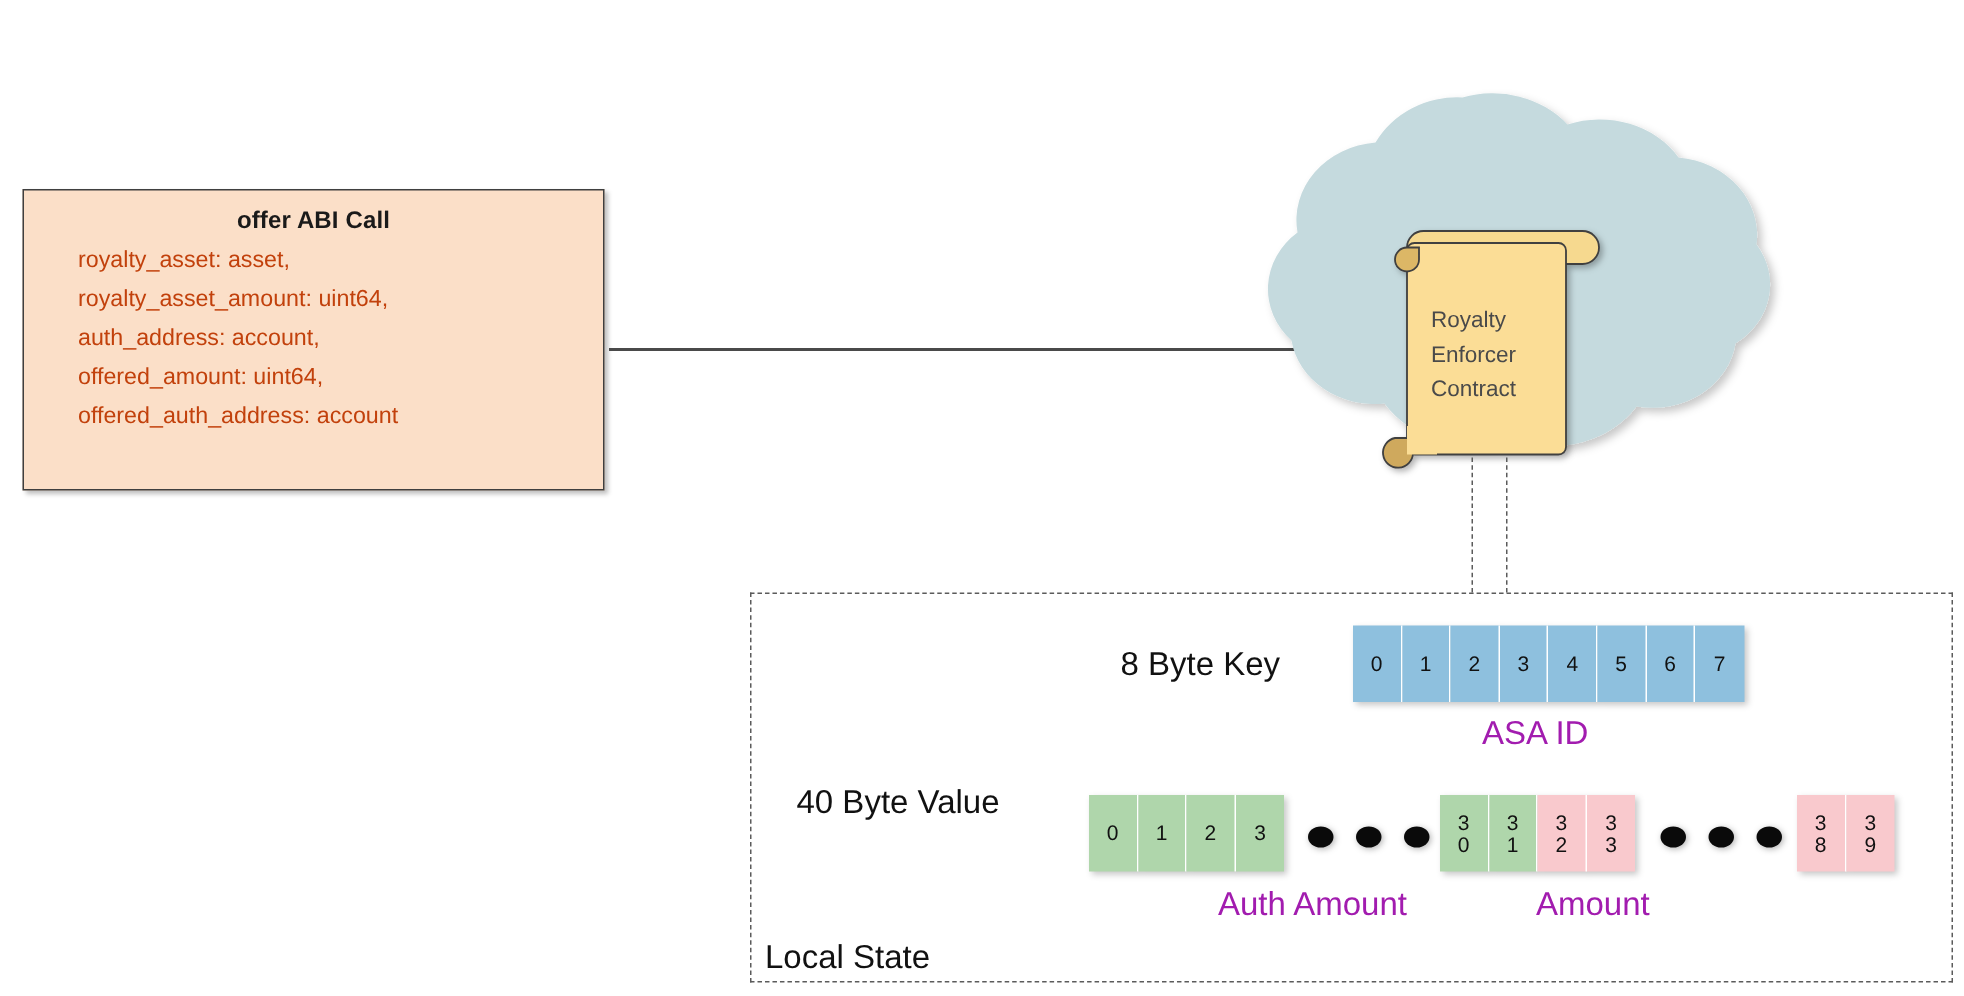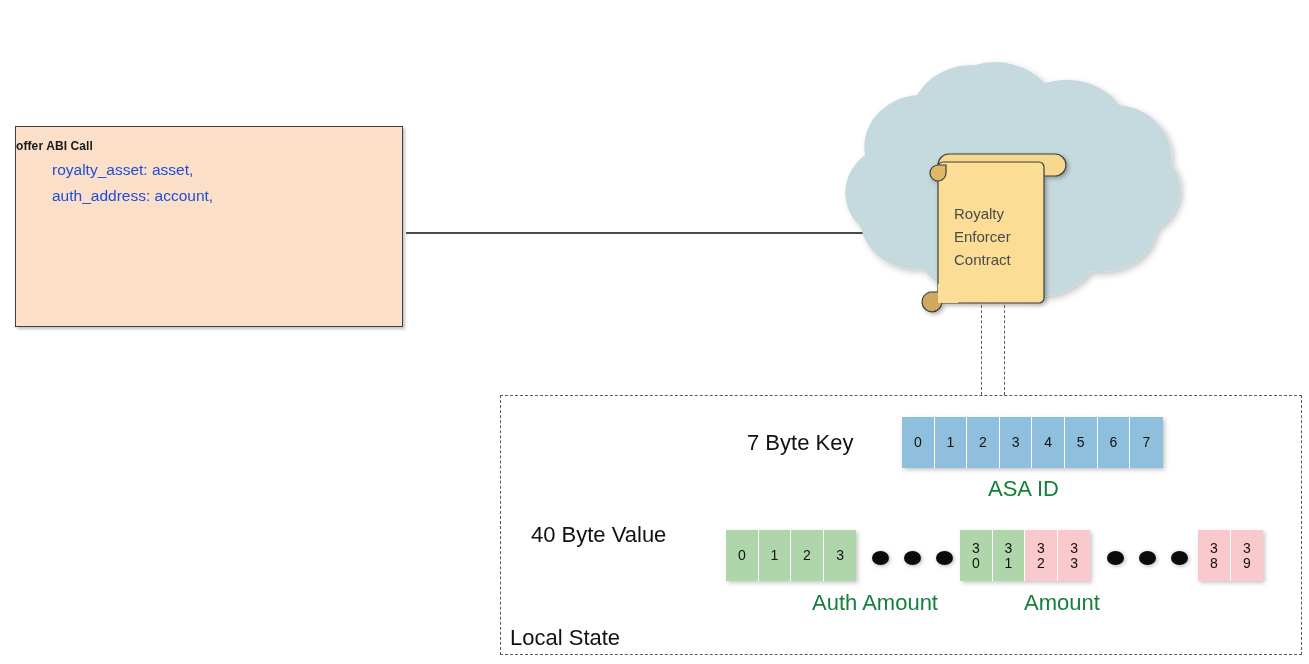--- a/index.html
+++ b/index.html
@@ -25,30 +25,30 @@
     left: 15px;
     top: 126px;
     width: 388px;
     height: 201px;
     background: #fbdfc8;
     border: 1px solid #3f3f3f;
     box-sizing: border-box;
     box-shadow: 2px 2px 3px rgba(0,0,0,0.25);
   }
   #abi-title {
-    text-align: left;
-    font-size: 12px;
+    text-align: center;
+    font-size: 16px;
     font-weight: bold;
     color: #1a1a1a;
     margin-top: 12px;
     letter-spacing: 0.1px;
   }
   .abi-line {
     font-size: 15.5px;
-    color: #1d4ed8;
+    color: #c2410c;
     margin-left: 36px;
     margin-top: 8px;
     white-space: nowrap;
   }
 
   
   #arrow-svg {
     position: absolute;
     left: 395px;
     top: 215px;
@@ -119,21 +119,21 @@
     color: #111111;
     white-space: nowrap;
   }
   #key-label  { left: 747px; top: 430px; }
   #value-label{ left: 531px; top: 522px; }
 
   
   .group-caption {
     position: absolute;
     font-size: 22px;
-    color: #15803d;
+    color: #a21caf;
     white-space: nowrap;
     text-align: center;
   }
   #caption-asa      { left: 988px; top: 476px; }
   #caption-auth     { left: 812px; top: 590px; }
   #caption-amount   { left: 1024px; top: 590px; }
 
   
   .strip {
     position: absolute;
@@ -185,21 +185,24 @@
   #dots-2 { left: 1107px; top: 549px; }
 </style>
 </head>
 <body>
 
 <div id="canvas">
 
   <div id="abi-box">
     <div id="abi-title">offer ABI Call</div>
     <div class="abi-line">royalty_asset: asset,</div>
+    <div class="abi-line">royalty_asset_amount: uint64,</div>
     <div class="abi-line">auth_address: account,</div>
+    <div class="abi-line">offered_amount: uint64,</div>
+    <div class="abi-line">offered_auth_address: account</div>
   </div>
 
   <svg id="arrow-svg" viewBox="0 0 560 40">
     <line x1="11" y1="18" x2="532" y2="18" stroke="#4a4a4a" stroke-width="2"></line>
     <polygon points="532,11 547,18 532,25" fill="#3a3a3a"></polygon>
   </svg>
 
   <svg id="cloud-svg" viewBox="0 0 460 295">
     <defs>
       <filter id="cloudShadow" x="-20%" y="-20%" width="150%" height="150%">
@@ -247,21 +250,21 @@
 Enforcer
 Contract</div>
   </div>
 
   <div class="connector" style="left:981px; top:305px; height:90px;"></div>
   <div class="connector" style="left:1004px; top:305px; height:90px;"></div>
 
   <div id="local-state-box"></div>
   <div id="local-state-label">Local State</div>
 
-  <div class="row-label" id="key-label">7 Byte Key</div>
+  <div class="row-label" id="key-label">8 Byte Key</div>
   <div class="strip" id="strip-key">
     <div class="cell blue">0</div>
     <div class="cell blue">1</div>
     <div class="cell blue">2</div>
     <div class="cell blue">3</div>
     <div class="cell blue">4</div>
     <div class="cell blue">5</div>
     <div class="cell blue">6</div>
     <div class="cell blue">7</div>
   </div>

